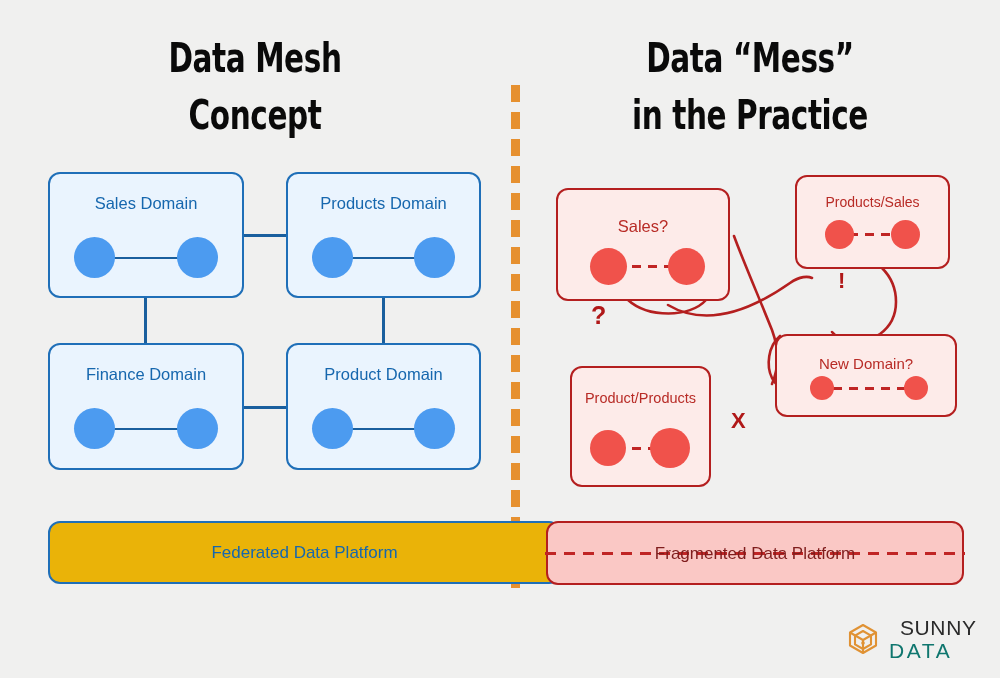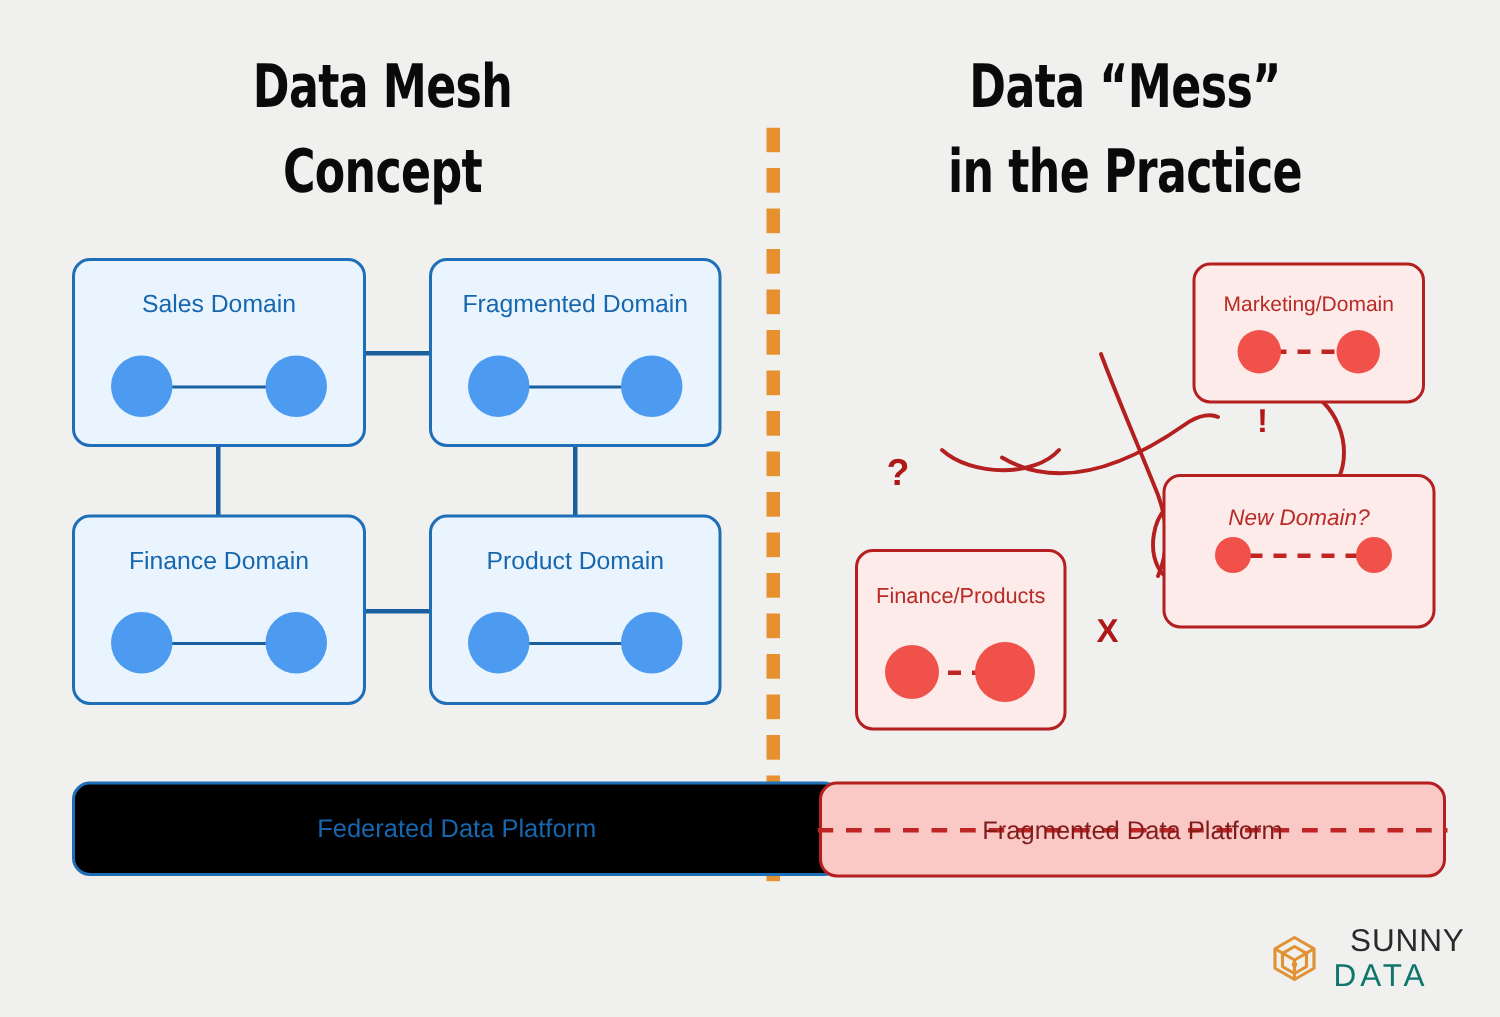--- a/index.html
+++ b/index.html
@@ -91,42 +91,42 @@
   #conn-h-top    { left: 243px; top: 234px; width: 44px; height: 2.5px; }
   #conn-h-bottom { left: 243px; top: 406px; width: 44px; height: 2.5px; }
   #conn-v-left   { left: 144px; top: 297px; width: 2.5px; height: 47px; }
   #conn-v-right  { left: 382px; top: 297px; width: 2.5px; height: 47px; }
 
   
   #platform-federated {
     position: absolute;
     left: 48px; top: 521px; width: 513px; height: 63px;
     box-sizing: border-box;
-    background: #000000;
+    background: #eab308;
     border: 2.5px solid #1f6fb8;
     border-radius: 12px;
     display: flex; align-items: center; justify-content: center;
   }
   #platform-federated .plabel {
     color: #1667ae;
     font-size: 17px;
   }
 
   
   .red-box {
     background: #fdebe9;
     border: 2.5px solid #b41f1f;
   }
   .red-box .dlabel { color: #b82b26; }
   .red-dot { background: #f0524b; }
 
   #box-sales-q     { left: 556px; top: 188px; width: 174px; height: 113px; }
   #box-mkt-sales   { left: 795px; top: 175px; width: 155px; height: 94px; }
   #box-finance-p   { left: 570px; top: 366px; width: 141px; height: 121px; }
-  #box-new-domain  { left: 775px; top: 316px; width: 182px; height: 103px; font-style: italic; }
+  #box-new-domain  { left: 775px; top: 334px; width: 182px; height: 83px; }
 
   #box-sales-q .dlabel    { top: 27px; }
   #box-mkt-sales .dlabel  { top: 17px; font-size: 14px; }
   #box-finance-p .dlabel  { top: 22px; font-size: 14.5px; }
   #box-new-domain .dlabel { top: 19px; font-size: 15px; }
 
   .dashline {
     position: absolute;
     height: 2.6px;
     background-image: linear-gradient(to right, #c02525 0 56%, rgba(0,0,0,0) 56% 100%);
@@ -232,21 +232,21 @@
   <div class="conn" id="conn-v-right"></div>
 
   <div class="dbox blue-box" id="box-sales">
     <div class="dlabel">Sales Domain</div>
     <div class="nodeline"></div>
     <div class="dot blue-dot dot-l"></div>
     <div class="dot blue-dot dot-r"></div>
   </div>
 
   <div class="dbox blue-box" id="box-marketing">
-    <div class="dlabel">Fragmented Domain</div>
+    <div class="dlabel">Products Domain</div>
     <div class="nodeline"></div>
     <div class="dot blue-dot dot-l"></div>
     <div class="dot blue-dot dot-r"></div>
   </div>
 
   <div class="dbox blue-box" id="box-finance">
     <div class="dlabel">Finance Domain</div>
     <div class="nodeline"></div>
     <div class="dot blue-dot dot-l"></div>
     <div class="dot blue-dot dot-r"></div>
@@ -271,30 +271,36 @@
       <path d="M668 305 C 700 324, 740 318, 790 283 C 800 276, 808 276, 812 278"></path>
 
       <path d="M628 300 C 648 318, 690 318, 706 300"></path>
 
       <path d="M882 268 C 900 286, 902 318, 880 334 C 862 346, 838 340, 832 332"></path>
 
       <path d="M780 336 C 768 346, 766 366, 772 378 C 776 386, 782 388, 786 386"></path>
     </g>
   </svg>
 
-
-  <div class="dbox red-box" id="box-mkt-sales">
-    <div class="dlabel">Marketing/Domain</div>
+  <div class="dbox red-box" id="box-sales-q">
+    <div class="dlabel">Sales?</div>
     <div class="dashline"></div>
     <div class="dot red-dot dot-l"></div>
     <div class="dot red-dot dot-r"></div>
   </div>
 
+  <div class="dbox red-box" id="box-mkt-sales">
+    <div class="dlabel">Products/Sales</div>
+    <div class="dashline"></div>
+    <div class="dot red-dot dot-l"></div>
+    <div class="dot red-dot dot-r"></div>
+  </div>
+
   <div class="dbox red-box" id="box-finance-p">
-    <div class="dlabel">Finance/Products</div>
+    <div class="dlabel">Product/Products</div>
     <div class="dashline"></div>
     <div class="dot red-dot dot-l"></div>
     <div class="dot red-dot dot-r"></div>
   </div>
 
   <div class="dbox red-box" id="box-new-domain">
     <div class="dlabel">New Domain?</div>
     <div class="dashline"></div>
     <div class="dot red-dot dot-l"></div>
     <div class="dot red-dot dot-r"></div>

